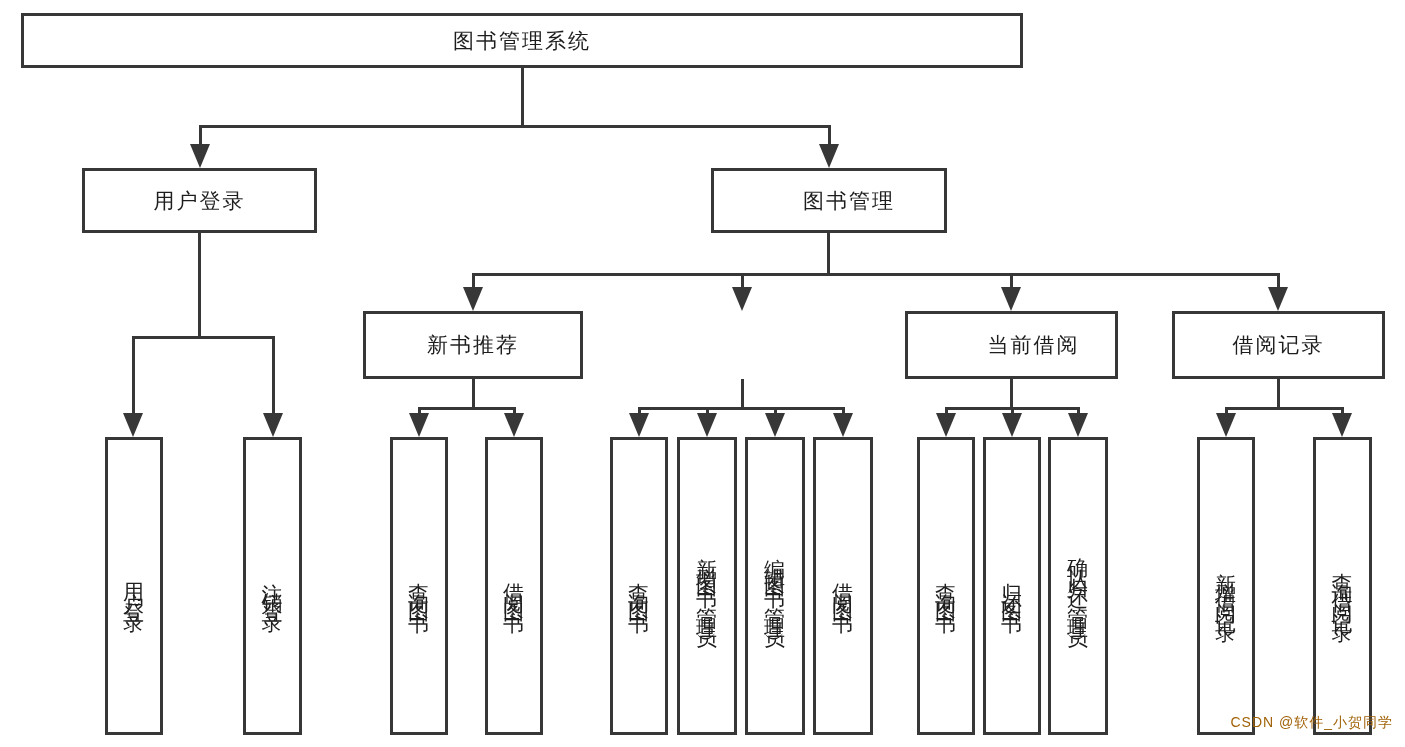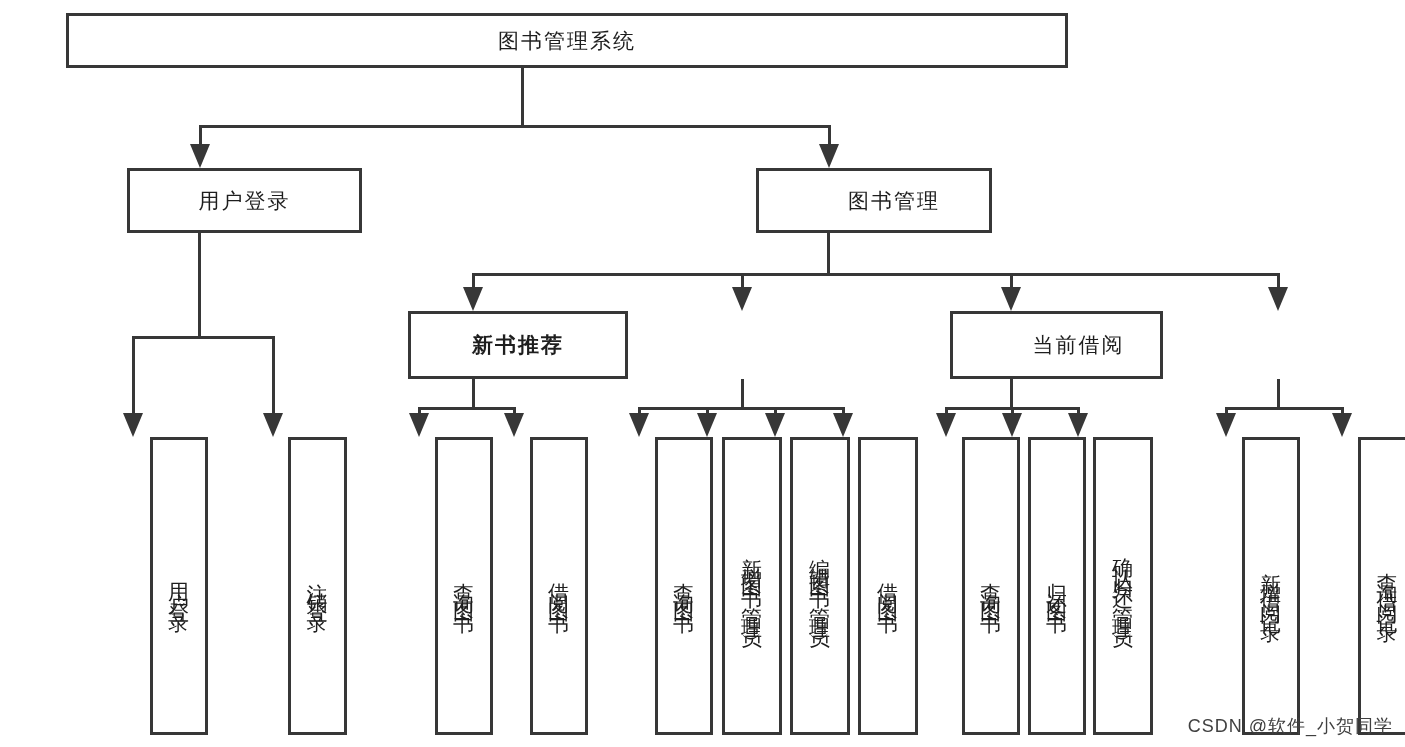--- a/index.html
+++ b/index.html
@@ -12,21 +12,20 @@
     overflow: hidden;
   }
   .box {
     position: absolute;
     box-sizing: border-box;
     border: 3px solid #373737;
     background: #ffffff;
     display: flex;
     align-items: center;
     justify-content: center;
-    margin-left: 45px;
   }
   .box .txt {
     font-size: 21px;
     color: #1e1e1e;
     letter-spacing: 2px;
     white-space: nowrap;
     line-height: 1.2;
   }
   .box.v .txt {
     writing-mode: vertical-rl;
@@ -40,22 +39,22 @@
     position: absolute;
     width: 0; height: 0;
     border-left: 10px solid transparent;
     border-right: 10px solid transparent;
     border-top: 24px solid #373737;
   }
   .watermark {
     position: absolute;
     right: 12px;
     top: 714px;
-    font-size: 18px;
-    color: #404040;
+    font-size: 14px;
+    color: #a16207;
     letter-spacing: 1px;
     white-space: nowrap;
     margin-left: 44px;
   }
 </style>
 </head>
 <body>
 
 <div class="canvas">
 
@@ -88,25 +87,28 @@
   <div class="hline" style="left:472px; top:273px; width:808px;"></div>
   <div class="vline" style="left:472px; top:273px; height:16px;"></div>
   <div class="tri" style="left:463px; top:287px;"></div>
   <div class="vline" style="left:741px; top:273px; height:16px;"></div>
   <div class="tri" style="left:732px; top:287px;"></div>
   <div class="vline" style="left:1010px; top:273px; height:16px;"></div>
   <div class="tri" style="left:1001px; top:287px;"></div>
   <div class="vline" style="left:1277px; top:273px; height:16px;"></div>
   <div class="tri" style="left:1268px; top:287px;"></div>
 
-  <div class="box h" style="left:363px; top:311px; width:220px; height:68px;font-weight:bold;">
+  <div class="box h" style="left:363px; top:311px; width:220px; height:68px;">
     <span class="txt">新书推荐</span>
   </div>
   <div class="box h" style="left:905px; top:311px; width:213px; height:68px;padding-left:44px;">
     <span class="txt">当前借阅</span>
+  </div>
+  <div class="box h" style="left:1172px; top:311px; width:213px; height:68px;">
+    <span class="txt">借阅记录</span>
   </div>
 
   <div class="vline" style="left:472px; top:379px; height:31px;"></div>
   <div class="hline" style="left:418px; top:407px; width:97px;"></div>
   <div class="vline" style="left:418px; top:407px; height:8px;"></div>
   <div class="tri" style="left:409px; top:413px;"></div>
   <div class="vline" style="left:513px; top:407px; height:8px;"></div>
   <div class="tri" style="left:504px; top:413px;"></div>
 
   <div class="vline" style="left:741px; top:379px; height:31px;"></div>

